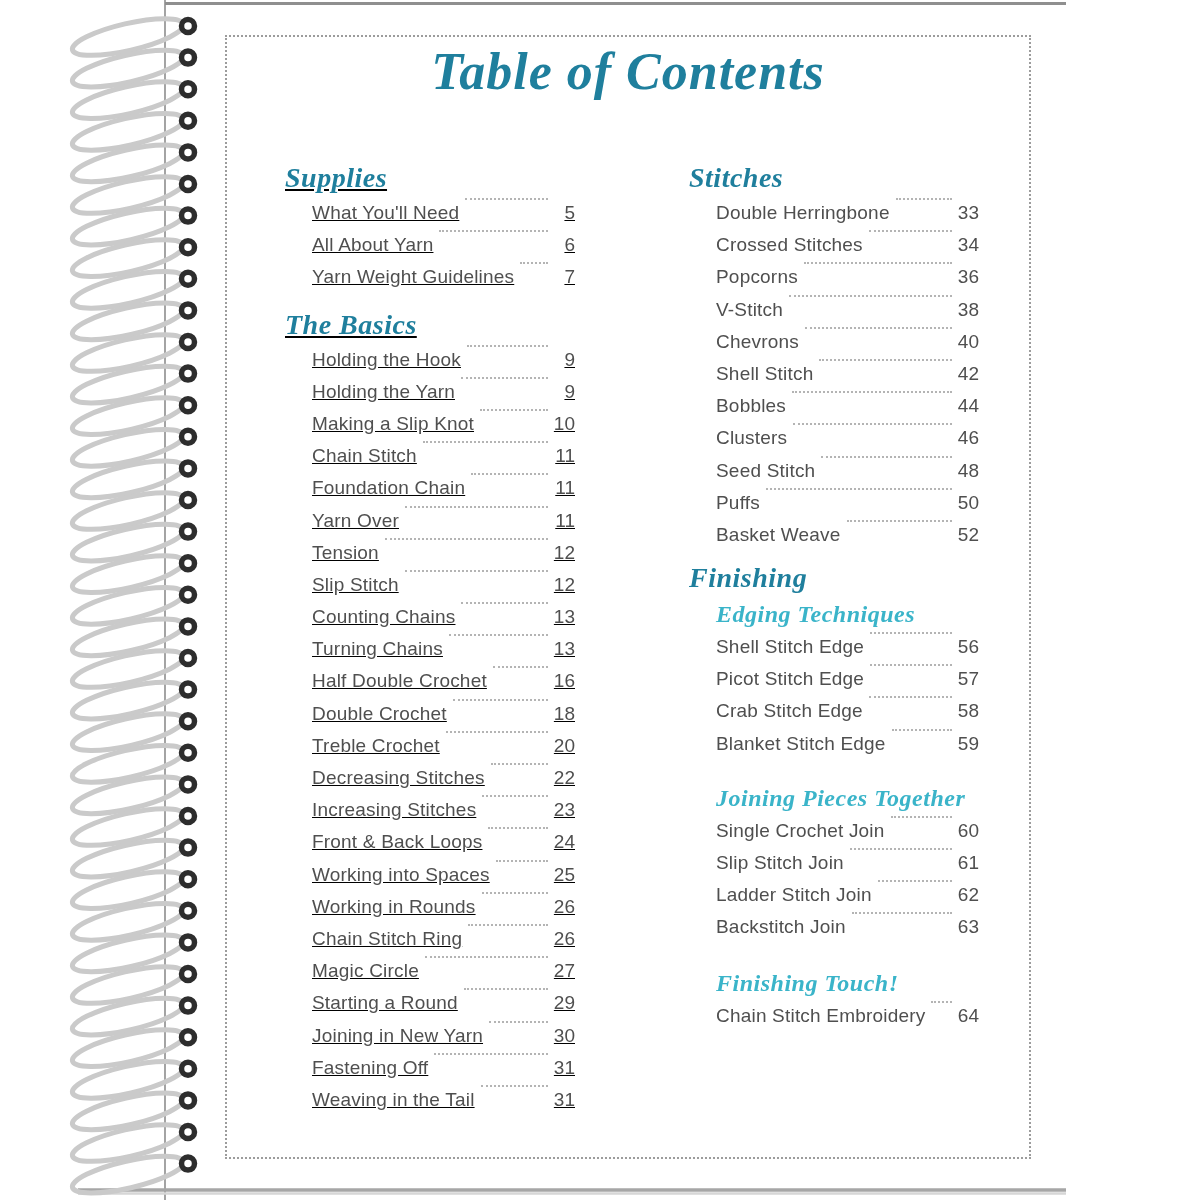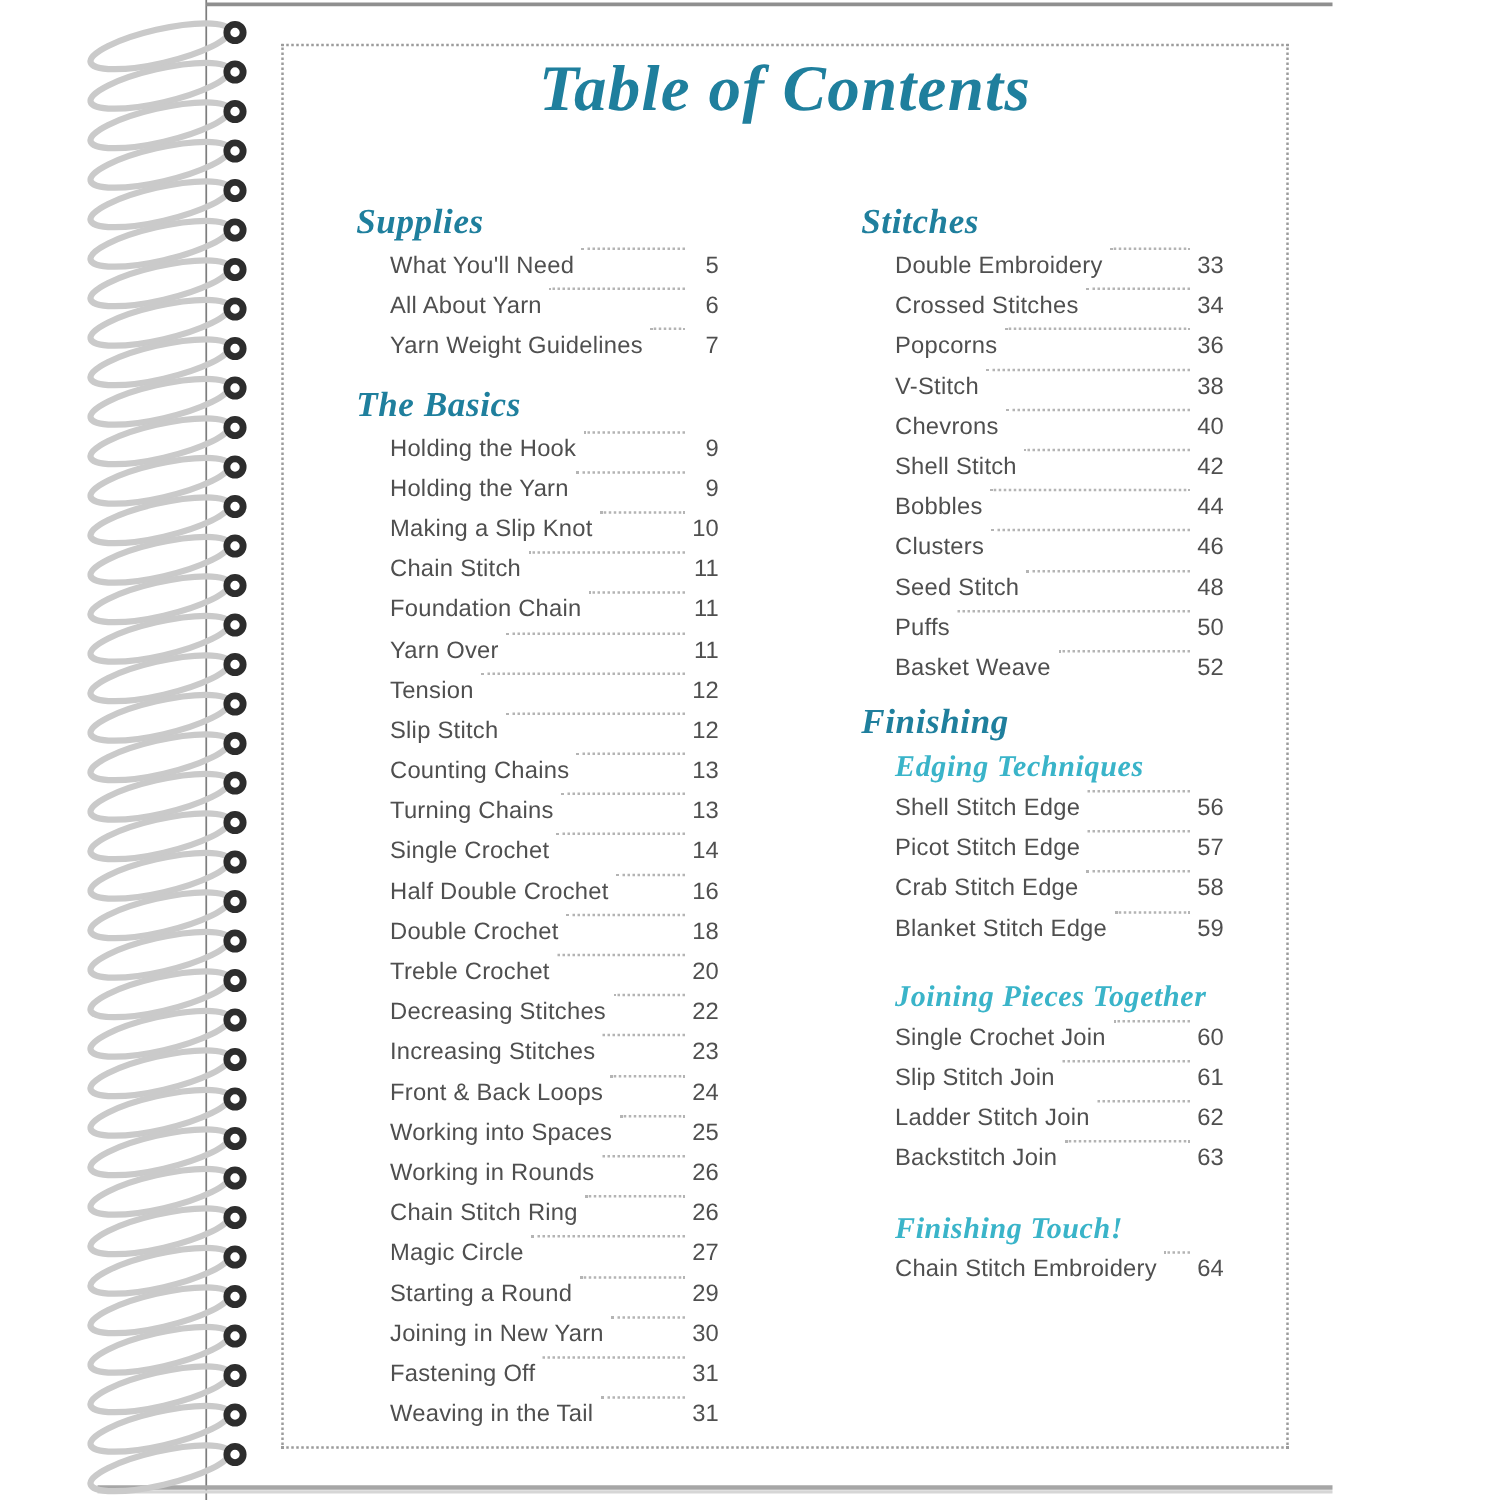--- a/index.html
+++ b/index.html
@@ -21,21 +21,21 @@
   .page-border{position:absolute;left:225px;top:35px;width:806px;height:1124px;
     border:2px dotted var(--border-dot);}
 
   
   .page-title{position:absolute;left:225px;top:42px;width:806px;text-align:center;
     font-family:"Liberation Serif", serif;font-style:italic;font-weight:bold;
     font-size:52px;color:var(--teal);letter-spacing:1px;}
 
   
   .toc-column{position:absolute;top:160px;}
-  .toc-column.left{left:285px;width:290px;}
+  .toc-column.left{left:285px;width:290px;text-decoration:underline;}
   .toc-column.right{left:689px;width:290px;}
 
   .script-heading{font-family:"Liberation Serif", serif;font-style:italic;font-weight:bold;
     font-size:28px;line-height:36px;color:var(--teal);margin-bottom:2px;letter-spacing:0.5px;}
   .script-subheading{font-family:"Liberation Serif", serif;font-style:italic;font-weight:bold;
     font-size:24px;line-height:32px;color:var(--cyan);margin-bottom:2px;
     padding-left:27px;letter-spacing:0.5px;}
 
   .toc-row{display:flex;align-items:flex-start;height:32.2px;padding-left:27px;
     color:var(--body-text);font-size:19px;}
@@ -196,25 +196,20 @@
         <span class="label">Counting Chains</span>
         <span class="leader"></span>
         <span class="pagenum">13</span>
       </div>
       <div class="toc-row">
         <span class="label">Turning Chains</span>
         <span class="leader"></span>
         <span class="pagenum">13</span>
       </div>
       <div class="toc-row">
-        <span class="label">Single Crochet</span>
-        <span class="leader"></span>
-        <span class="pagenum">14</span>
-      </div>
-      <div class="toc-row">
         <span class="label">Half Double Crochet</span>
         <span class="leader"></span>
         <span class="pagenum">16</span>
       </div>
       <div class="toc-row">
         <span class="label">Double Crochet</span>
         <span class="leader"></span>
         <span class="pagenum">18</span>
       </div>
       <div class="toc-row">
@@ -274,21 +269,21 @@
       </div>
       <div class="toc-row">
         <span class="label">Weaving in the Tail</span>
         <span class="leader"></span>
         <span class="pagenum">31</span>
       </div>
     </div>
   <div class="toc-column right">
       <div class="script-heading">Stitches</div>
       <div class="toc-row">
-        <span class="label">Double Embroidery</span>
+        <span class="label">Double Herringbone</span>
         <span class="leader"></span>
         <span class="pagenum">33</span>
       </div>
       <div class="toc-row">
         <span class="label">Crossed Stitches</span>
         <span class="leader"></span>
         <span class="pagenum">34</span>
       </div>
       <div class="toc-row">
         <span class="label">Popcorns</span>

